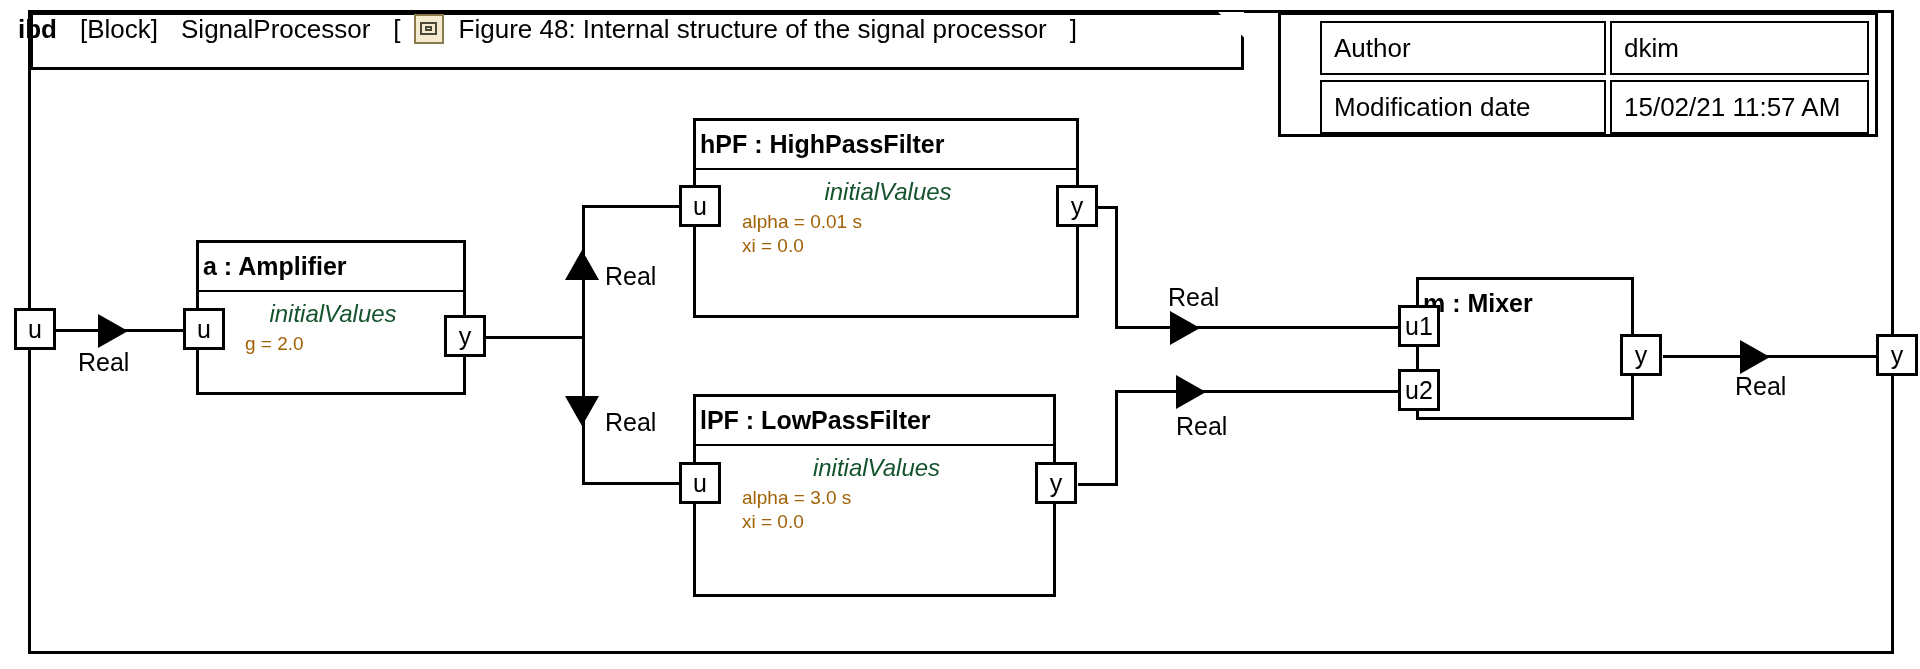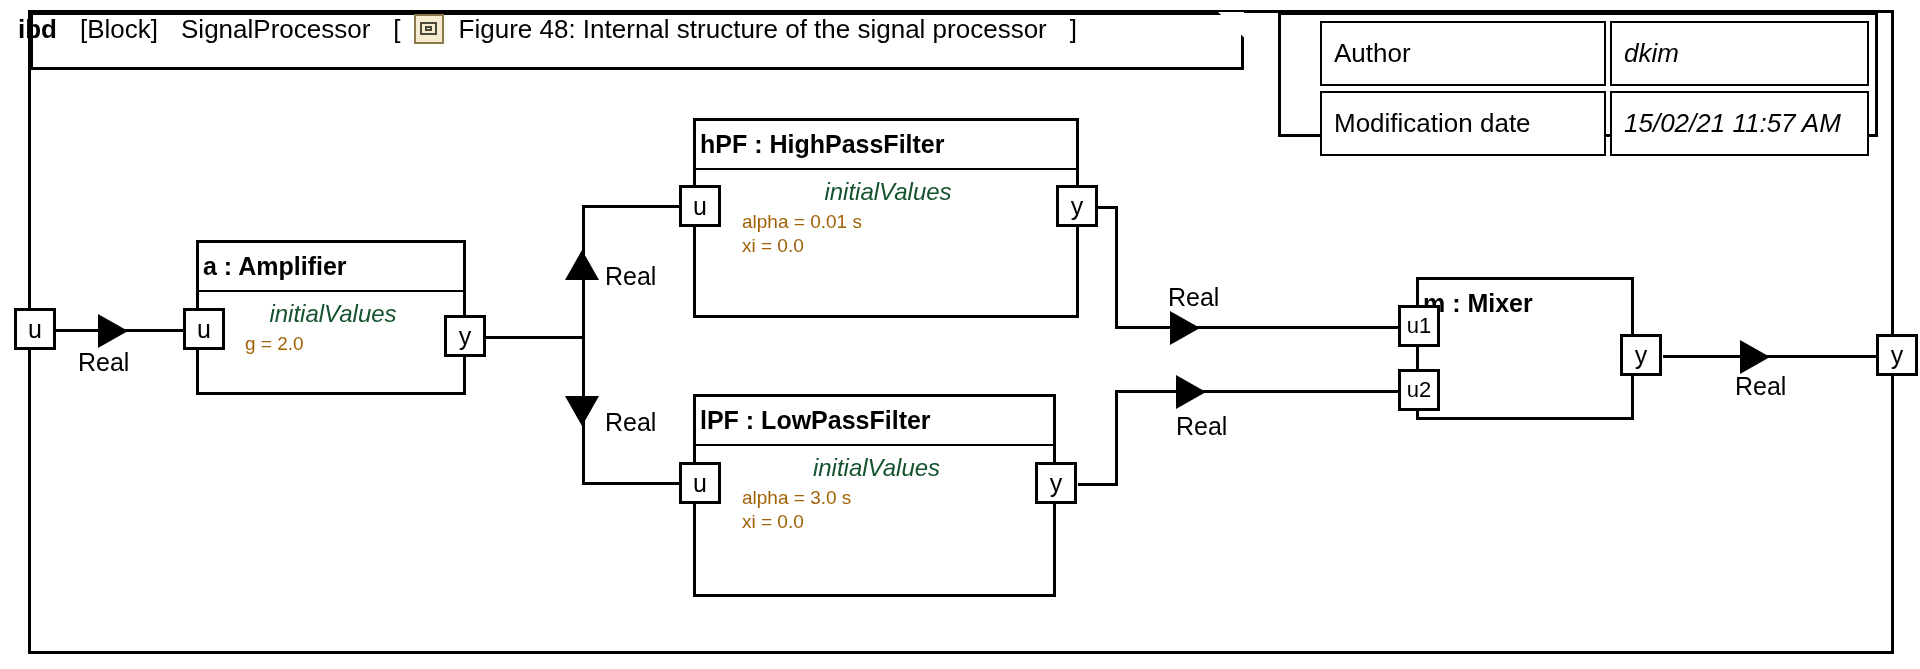--- a/index.html
+++ b/index.html
@@ -98,38 +98,38 @@
     width: 600px;
     height: 125px;
     border: 3px solid #000000;
     background: #ffffff;
     box-sizing: border-box;
     padding: 6px;
     z-index: 7;
   }
   .meta-row {
     display: flex;
-    height: 65px;
+    height: 54px;
     margin-bottom: 5px;
     padding-left: 33px;
   }
   .meta-row:last-child { margin-bottom: 0; }
   .meta-cell {
     border: 2px solid #000000;
     background: #ffffff;
     box-sizing: border-box;
     display: flex;
     align-items: center;
     padding-left: 12px;
     font-size: 26px;
     color: #000000;
     white-space: nowrap;
   }
   .meta-key { width: 286px; margin-right: 4px; }
-  .meta-val { flex: 1; font-style: italic; }
+  .meta-val { flex: 1; }
 
   
   .part {
     position: absolute;
     border: 3px solid #000000;
     background: #ffffff;
     box-sizing: border-box;
     z-index: 2;
   }
   .part-title {
@@ -168,21 +168,21 @@
     border: 3px solid #000000;
     background: #ffffff;
     box-sizing: border-box;
     display: flex;
     align-items: center;
     justify-content: center;
     font-size: 25px;
     color: #000000;
     z-index: 4;
   }
-  .port.small-text { font-size: 22px; }
+  .port.small-text { font-size: 25px; }
 
   
   .wire {
     position: absolute;
     background: #000000;
     z-index: 1;
   }
   .wire.h { height: 3px; }
   .wire.v { width: 3px; }
 

